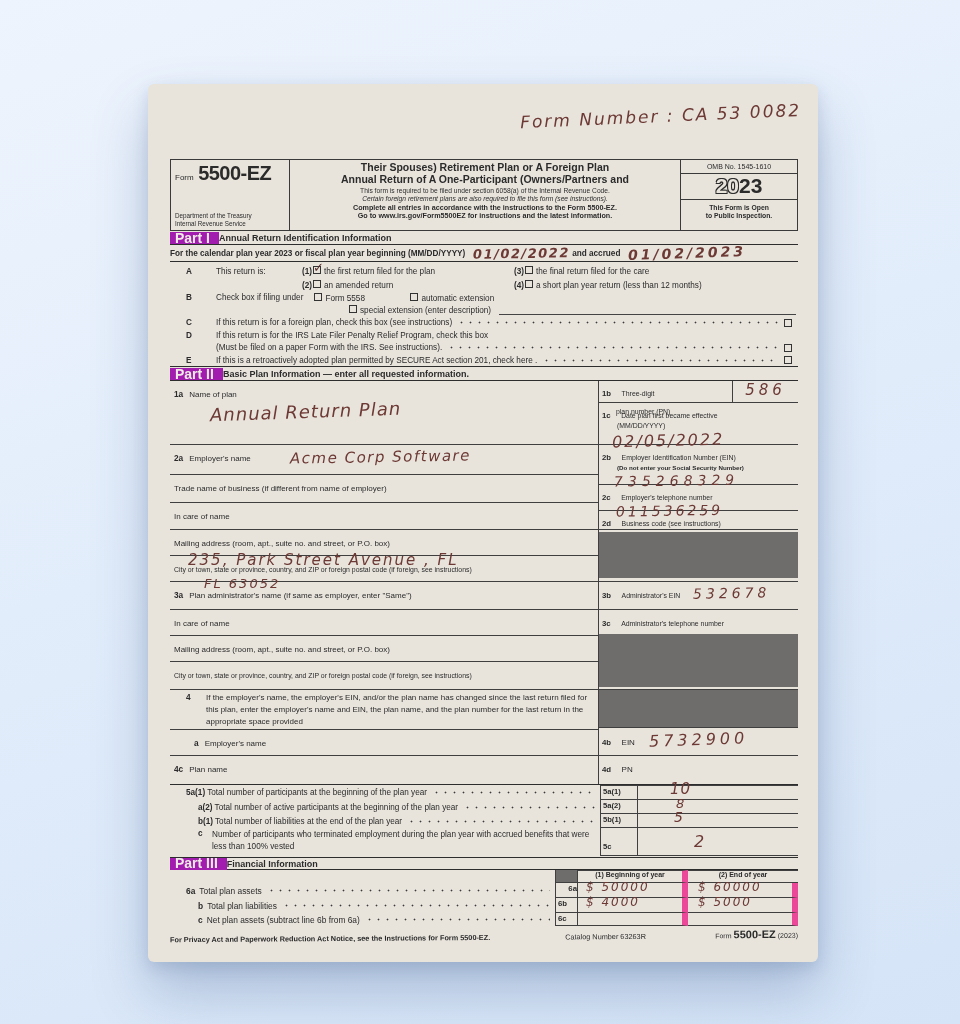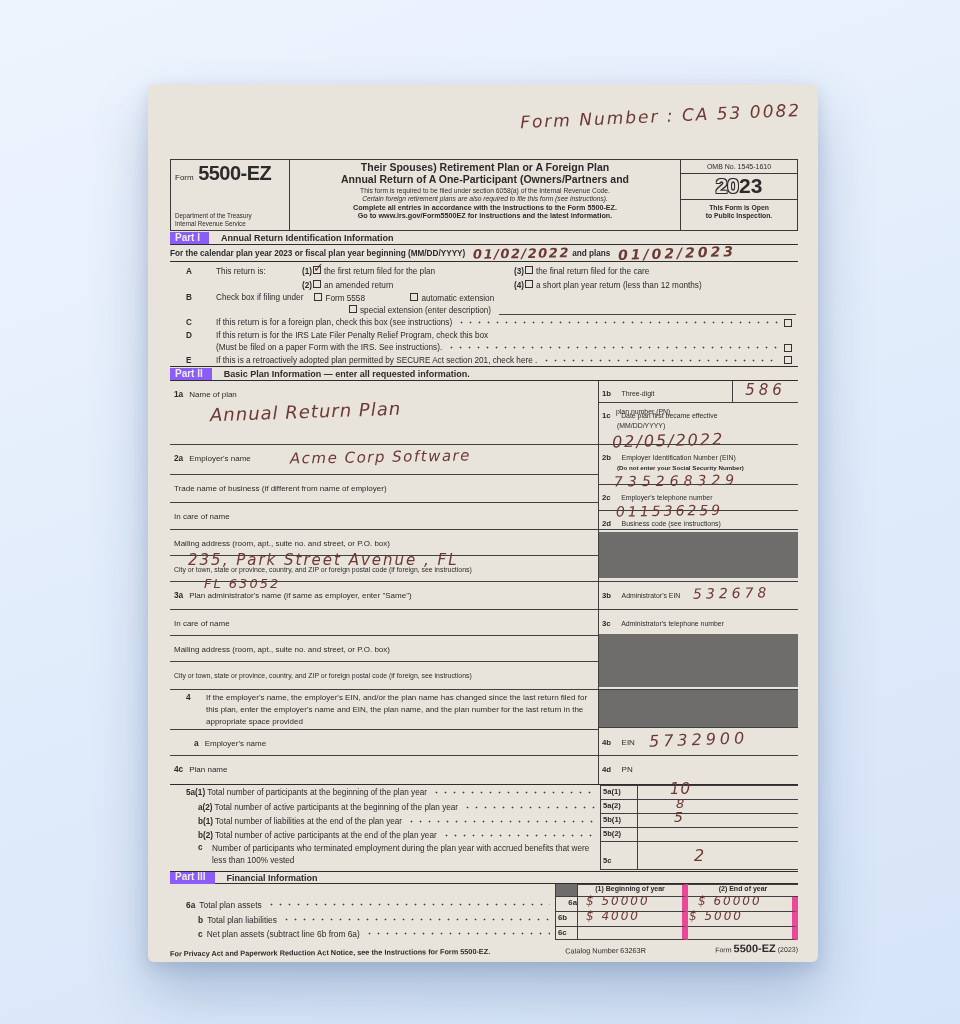--- a/index.html
+++ b/index.html
@@ -29,22 +29,22 @@
   .sub { font-size: 6.7px; line-height: 7.6px; margin-top: 2px; }
   .sub-i { font-style: italic; }
   .instr { font-size: 7.2px; font-weight: bold; line-height: 8.2px; margin-top: 2px; }
   .omb { font-size: 7px; padding: 3px 0; border-bottom: 1.2px solid #3a3a3a; }
   .year { font-size: 21px; font-weight: bold; line-height: 24px; border-bottom: 1.2px solid #3a3a3a; padding-bottom:1px;}
   .yr-o { color: #e8e4dc; text-shadow: -1px -1px 0 #2b2b2b, 1px -1px 0 #2b2b2b, -1px 1px 0 #2b2b2b, 1px 1px 0 #2b2b2b; }
   .open { font-size: 6.8px; font-weight: bold; line-height: 8px; padding-top: 4px; }
 
   
   .pbar { display: flex; align-items: center; height: 13px; border-bottom: 1.6px solid #2d2d2d; margin-top: 1px;}
-  .ptag { background: #8b5cf6; color: #efece5; font-weight: bold; font-size: 10px;
-          padding: 0.5px 9px 1.5px 5px; margin-right: 12px; line-height: 10px;}
+  .ptag { background: #a21caf; color: #efece5; font-weight: bold; font-size: 14px;
+          padding: 0.5px 9px 1.5px 5px; line-height: 10px;}
   .ptitle { font-weight: bold; font-size: 9px; }
 
   .row { display: flex; align-items: center; font-size: 8.2px; }
   .cal { height: 17px; border-bottom: 1.4px solid #2d2d2d; white-space: nowrap; font-weight: bold; overflow: visible;}
   .letter { width: 46px; padding-left: 16px; font-weight: bold; flex: none;}
   .cb { width: 8px; height: 8px; border: 1px solid #333; display: inline-block; flex: none;
         margin: 0 3px 0 1px; background: transparent; position: relative; top: 0px;}
   .ck { position: absolute; left: -1px; top: -7px; font-size: 13px; font-weight: bold;
         font-family: "DejaVu Sans", sans-serif; color: #5d312f; font-style: italic;}
   .dots { flex: 1; height: 9px; margin: 0 5px;
@@ -127,21 +127,21 @@
    </div>
 
    <div class="pbar">
      <span class="ptag">Part I</span>
      <span class="ptitle">Annual Return Identification Information</span>
    </div>
 
    <div class="row cal">
      <span>For the calendar plan year 2023 or fiscal plan year beginning (MM/DD/YYYY)</span>
      <span class="hw" style="font-size:13px; letter-spacing:1.5px; margin:0 2px 0 8px; transform:rotate(-1deg);">01/02/2022</span>
-     <span>and plans</span>
+     <span>and accrued</span>
      <span class="hw" style="font-size:14px; letter-spacing:3px; margin-left:8px; transform:rotate(-2deg);">01/02/2023</span>
    </div>
 
    <div class="row" style="height:14px; margin-top:2px;">
      <span class="letter">A</span>
      <span style="width:86px;">This return is:</span>
      <span style="width:212px;">
        <span class="num">(1)</span><span class="cb"><span class="ck">✓</span></span><span>the first return filed for the plan</span>
      </span>
      <span>
@@ -359,29 +359,20 @@
      <div class="t5" style="padding-left:28px;">
             <span class="num" style="margin-right:2px;">b(1)</span>
             <span>Total number of liabilities at the end of the plan year</span>
             <span class="dots"></span>
           </div>
      <div class="bx">5b(1)</div>
      <div class="vv">
             <span class="hw" style="position:absolute; left:36px; top:-5px; font-size:14px;">5</span>
           </div>
    </div>
-   <div class="r5" style="height:14px;">
-     <div class="t5" style="padding-left:28px;">
-            <span class="num" style="margin-right:2px;">b(2)</span>
-            <span>Total number of active participants at the end of the plan year</span>
-            <span class="dots"></span>
-          </div>
-     <div class="bx">5b(2)</div>
-     <div class="vv"><span class="hw"></span></div>
-   </div>
    <div class="r5" style="height:28px;">
      <div class="t5" style="padding-left:28px; display:flex; align-items:flex-start; padding-top:1px;">
        <span class="num" style="width:14px; flex:none;">c</span>
        <span style="line-height:12px;">
          <span>Number of participants who terminated employment during the plan year with accrued</span>
          <span>benefits that were less than 100% vested</span>
        </span>
      </div>
      <div class="bx" style="padding-top:14px;">5c</div>
      <div class="vv">
@@ -418,21 +409,21 @@
      <div class="t6" style="padding-left:28px;">
             <span class="num" style="margin-right:4px;">b</span>
             <span>Total plan liabilities</span>
             <span class="dots"></span>
           </div>
      <div class="b6">6b</div>
      <div class="c6">
             <span class="hw" style="position:absolute; left:8px; top:-3px; font-size:12px; letter-spacing:2px;">$ 4000</span>
           </div>
      <div class="c6">
-            <span class="hw" style="position:absolute; left:1px; top:-3px; font-size:12px; letter-spacing:2px;">$ 5000</span>
+            <span class="hw" style="position:absolute; left:10px; top:-3px; font-size:12px; letter-spacing:2px;">$ 5000</span>
           </div>
    </div>
    <div class="r6" style="height:13px;">
      <div class="t6" style="padding-left:28px;">
             <span class="num" style="margin-right:4px;">c</span>
             <span>Net plan assets (subtract line 6b from 6a)</span>
             <span class="dots"></span>
           </div>
      <div class="b6">6c</div>
      <div class="c6"></div>

